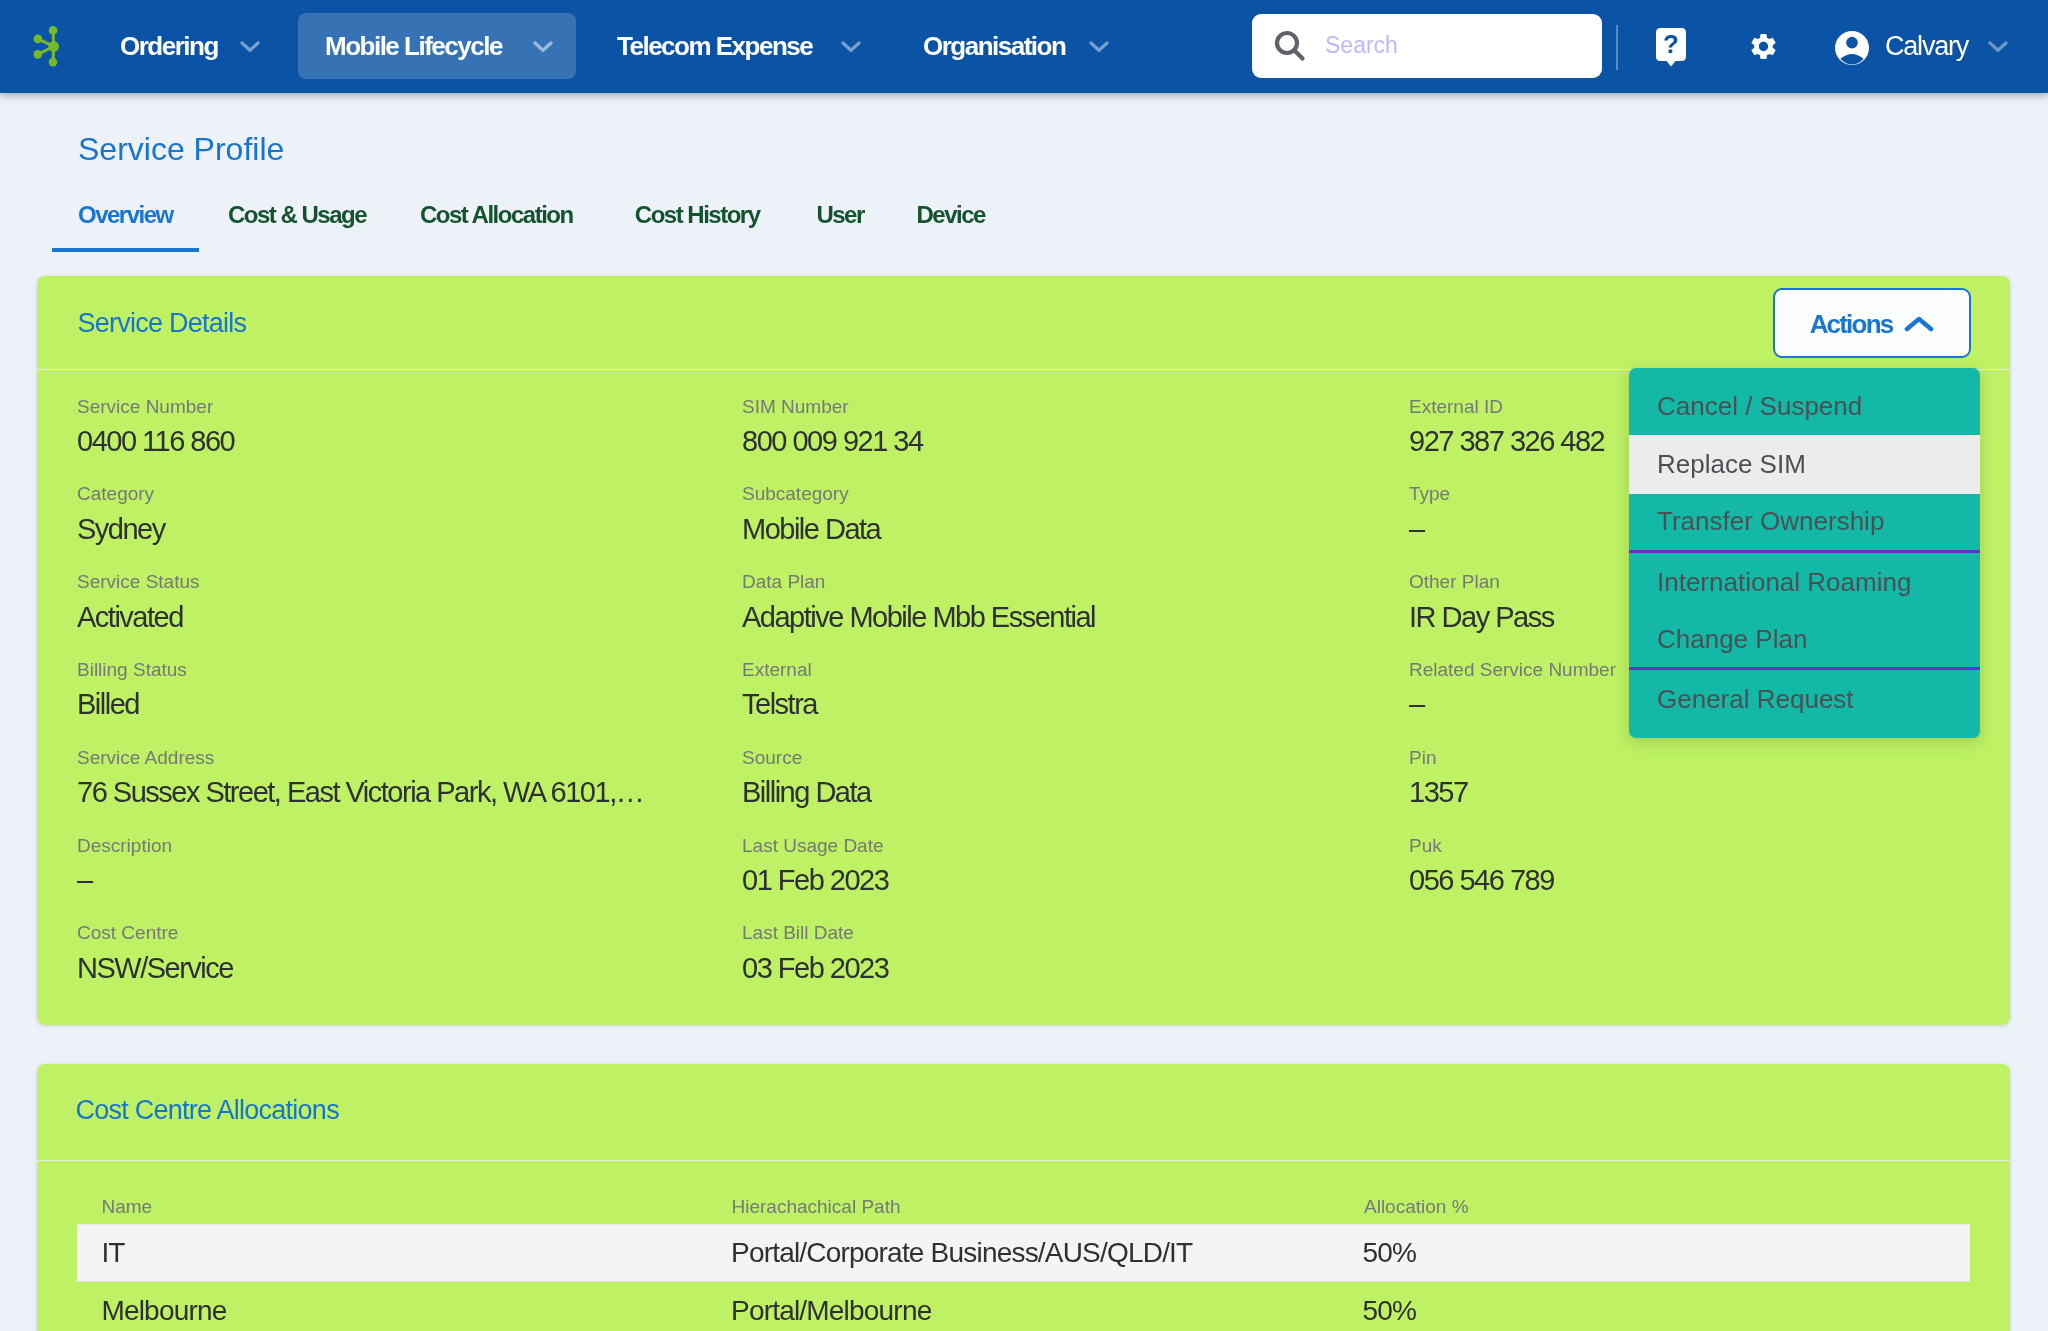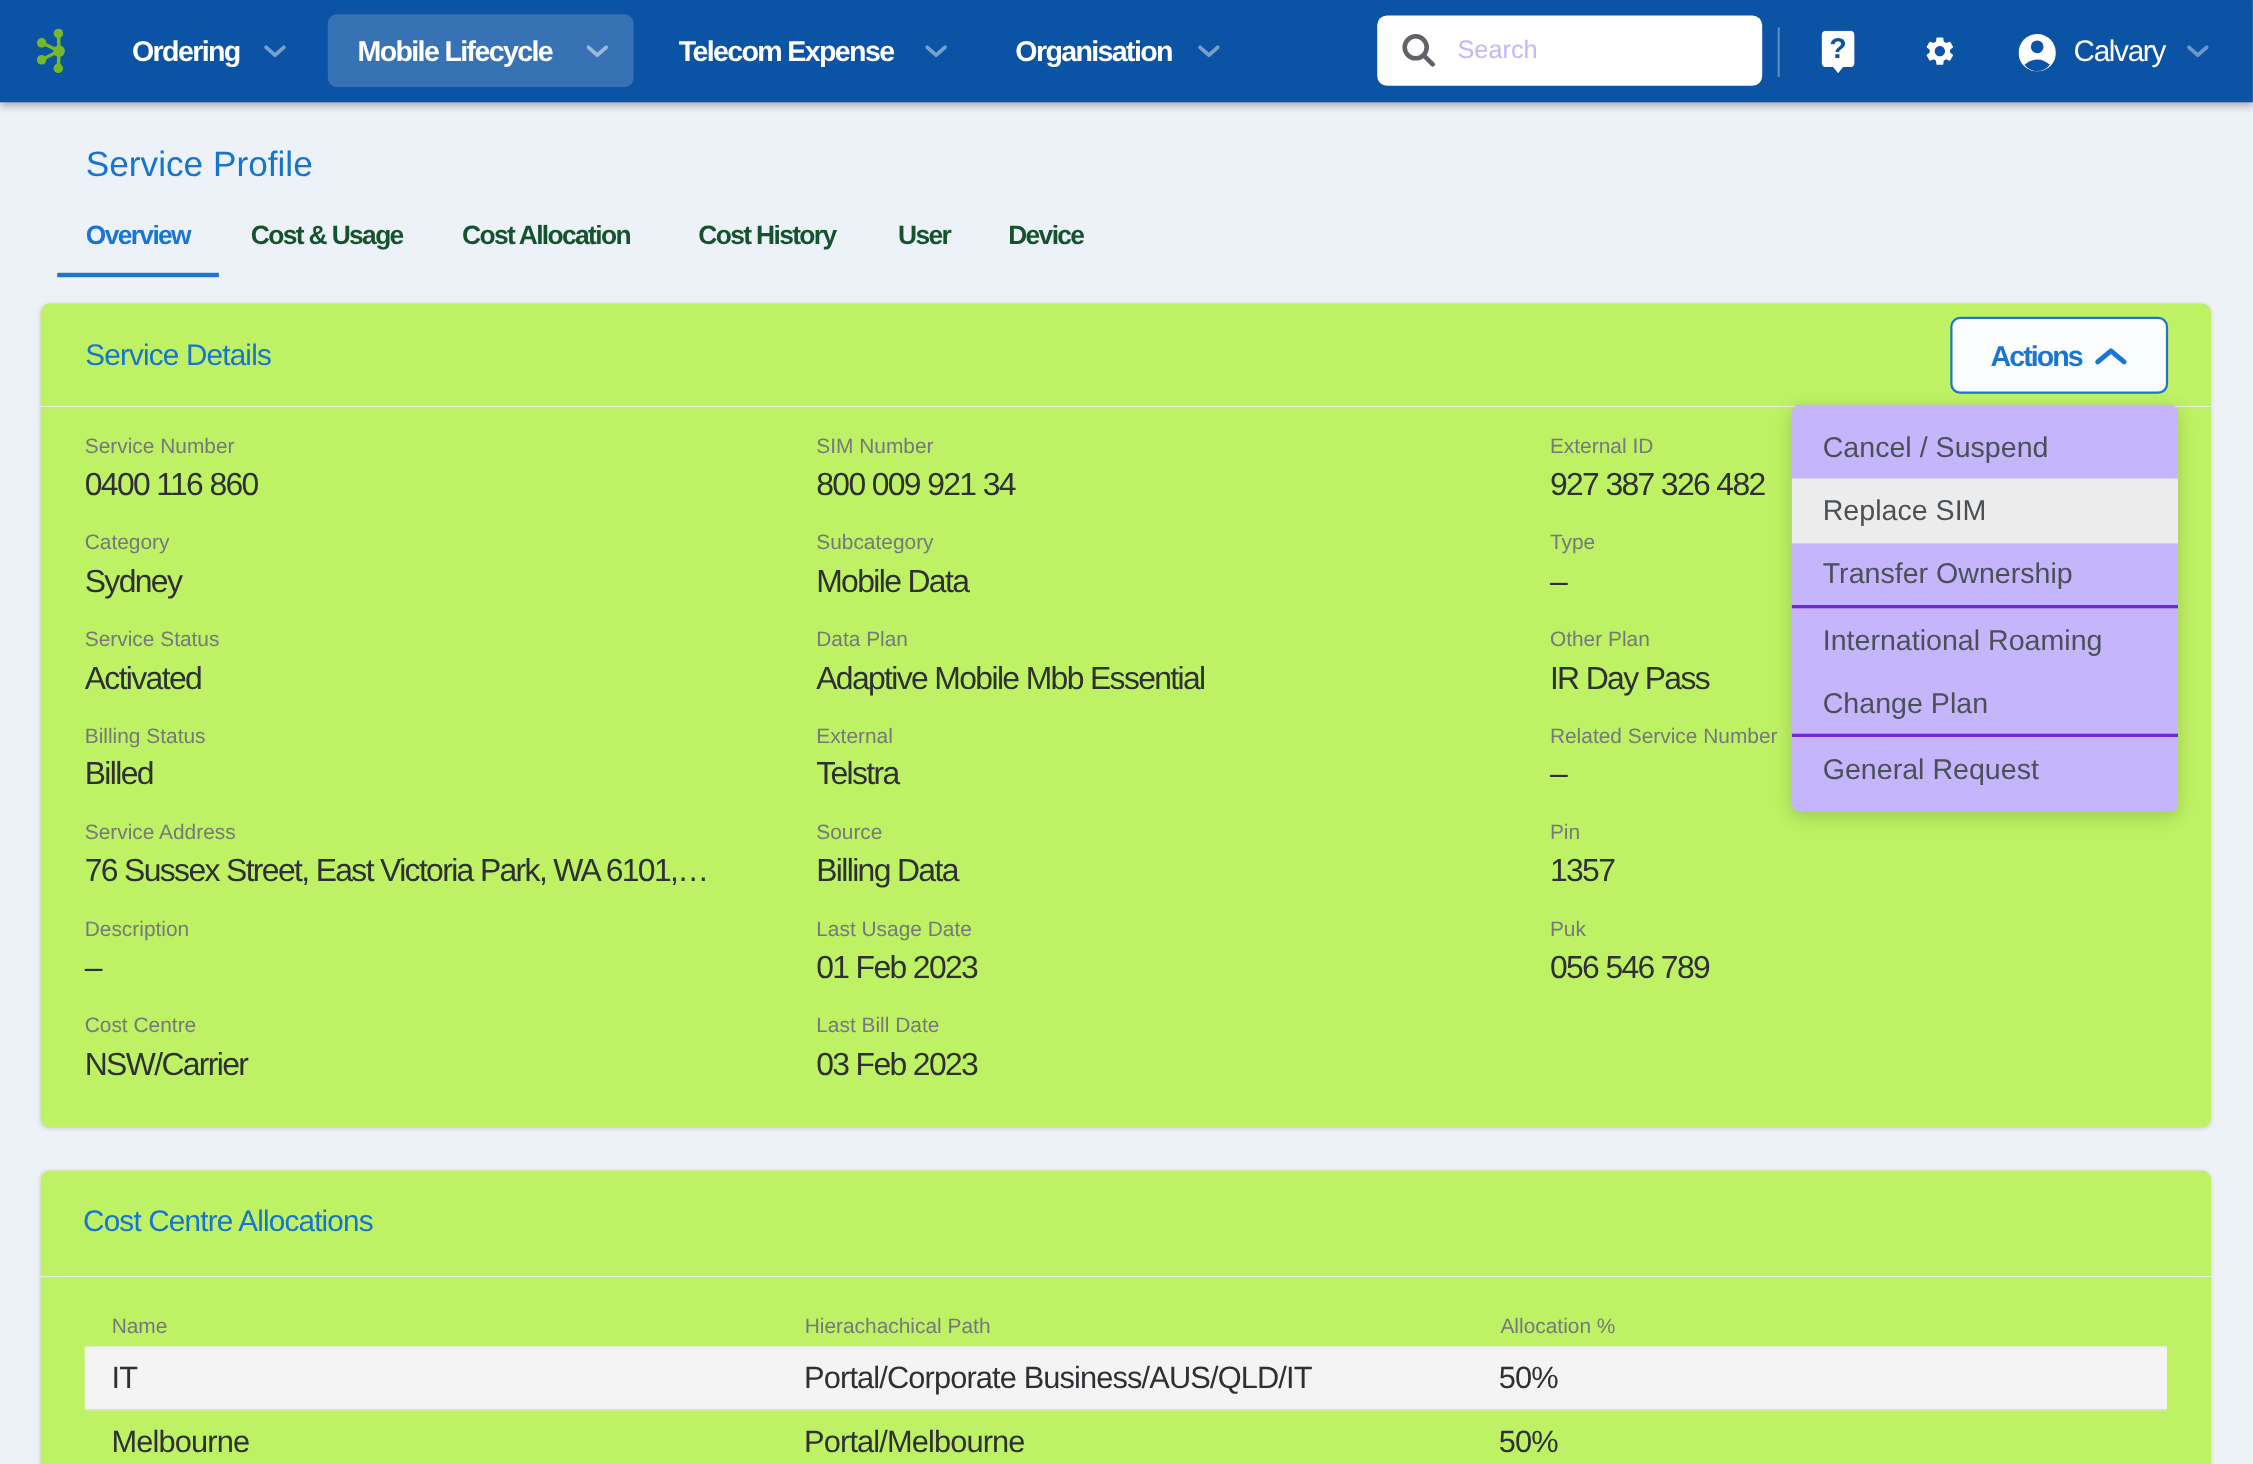--- a/index.html
+++ b/index.html
@@ -32,21 +32,21 @@
 .field { position:absolute; }
 .flabel { font-size:19px; line-height:19px; color:#76787a; white-space:nowrap; }
 .fvalue { font-size:29px; line-height:29px; letter-spacing:-1.5px; margin-top:11.5px;
   color:#2e3033; white-space:nowrap; }
 .actbtn { position:absolute; left:1773px; top:288px; width:198px; height:70px; padding-top:2px;
   border:2px solid #1976d2; border-radius:9px; background:#fcfdff;
   display:flex; align-items:center; justify-content:center; gap:12px; }
 .actbtn span { font-size:26px; font-weight:bold; letter-spacing:-1.8px;
   color:#1976d2; }
 .menu { position:absolute; left:1629px; top:368px; width:351px; padding:9px 0;
-  background:#c4b5fd; border-radius:7px; box-shadow:0 4px 16px rgba(0,0,0,0.17);
+  background:#14b8a6; border-radius:7px; box-shadow:0 4px 16px rgba(0,0,0,0.17);
   z-index:10; }
 .mi { height:58.3px; display:flex; align-items:center; padding-left:28px;
   font-size:26px; color:#4b5055; }
 .mi.hl { background:#ececec; }
 .mi.sep { border-bottom:3px solid #6d28d9; height:59.3px; }
 .thead { position:absolute; line-height:1; font-size:19px; color:#76787a;
   white-space:nowrap; }
 .tband { position:absolute; left:77px; top:1223.7px; width:1893px; height:58.5px;
   background:#f4f4f5; border-top:1px solid #e8e8e8; border-bottom:1px solid #dbdbdb; }
 .tcell { position:absolute; line-height:1; font-size:28px; letter-spacing:-0.8px;
@@ -143,21 +143,21 @@
 <div class="field" style="left:77px;top:747.7px">
     <div class="flabel">Service Address</div>
     <div class="fvalue">76 Sussex Street, East Victoria Park, WA 6101,…</div>
   </div>
 <div class="field" style="left:77px;top:835.5px">
     <div class="flabel">Description</div>
     <div class="fvalue">–</div>
   </div>
 <div class="field" style="left:77px;top:923.3px">
     <div class="flabel">Cost Centre</div>
-    <div class="fvalue">NSW/Carrier</div>
+    <div class="fvalue">NSW/Service</div>
   </div>
 <div class="field" style="left:742px;top:396.5px">
     <div class="flabel">SIM Number</div>
     <div class="fvalue">800 009 921 34</div>
   </div>
 <div class="field" style="left:742px;top:484.3px">
     <div class="flabel">Subcategory</div>
     <div class="fvalue">Mobile Data</div>
   </div>
 <div class="field" style="left:742px;top:572.1px">

